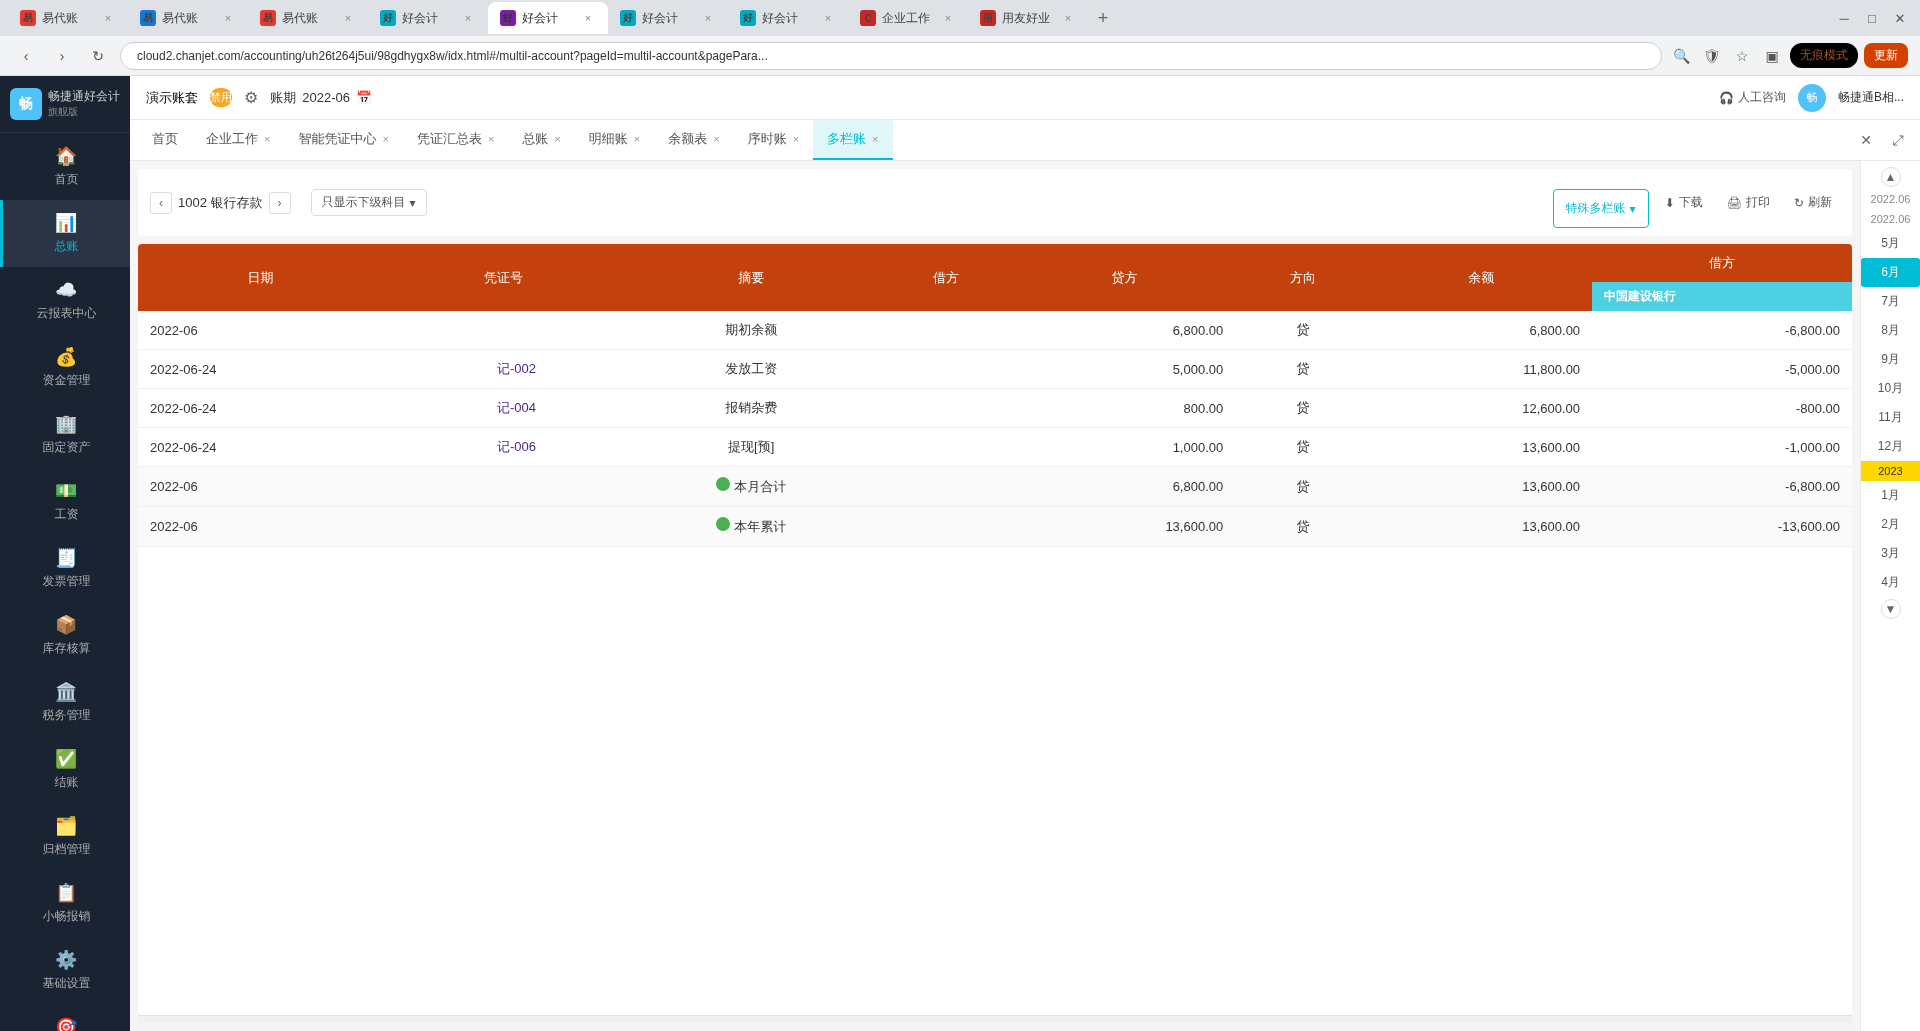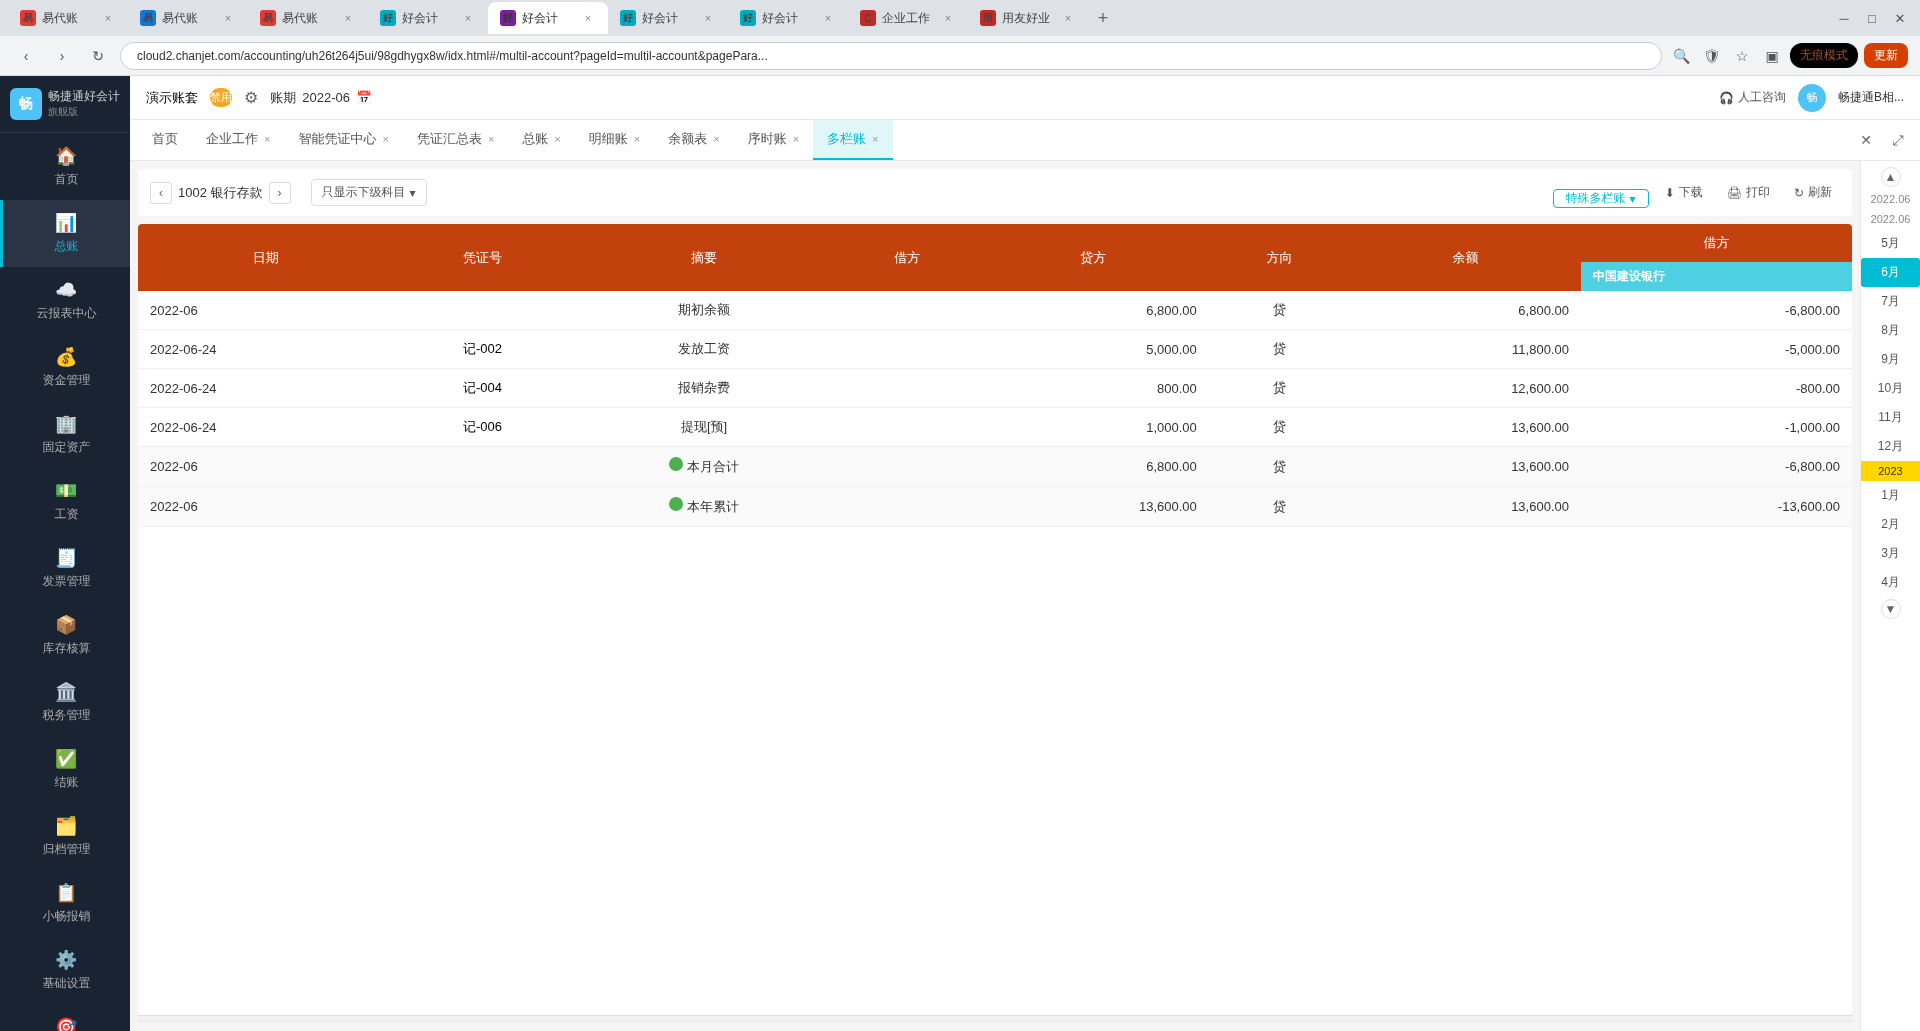--- a/index.html
+++ b/index.html
@@ -62,33 +62,33 @@
     .content-area { flex: 1; display: flex; overflow: hidden; background: #f5f5f5; }
 
     
     .ledger-area { flex: 1; display: flex; flex-direction: column; overflow: hidden; padding: 8px; }
     .ledger-toolbar { display: flex; align-items: center; gap: 8px; margin-bottom: 8px; background: #fff; padding: 8px 12px; border-radius: 4px; }
     .ledger-nav { display: flex; align-items: center; gap: 6px; }
     .nav-arrow { width: 22px; height: 22px; border: 1px solid #ddd; border-radius: 3px; display: flex; align-items: center; justify-content: center; cursor: pointer; font-size: 12px; color: #666; }
     .account-label { font-size: 13px; color: #333; font-weight: 500; }
     .filter-select { display: flex; align-items: center; gap: 4px; border: 1px solid #ddd; border-radius: 4px; padding: 4px 10px; font-size: 12px; color: #555; cursor: pointer; margin-left: 12px; }
     .toolbar-right { margin-left: auto; display: flex; gap: 8px; align-items: center; }
-    .special-btn { display: flex; align-items: center; gap: 4px; border: 1px solid #00bcd4; color: #00bcd4; border-radius: 4px; padding: 0 12px; font-size: 12px; cursor: pointer; margin-top: 12px; }
+    .special-btn { display: flex; align-items: center; gap: 4px; border: 1px solid #00bcd4; color: #00bcd4; border-radius: 4px; padding: 10px 12px; font-size: 12px; cursor: pointer; margin-top: 12px; }
     .action-btn { display: flex; align-items: center; gap: 4px; color: #555; font-size: 12px; cursor: pointer; padding: 4px 8px; }
 
     
     .ledger-table-wrap { flex: 1; overflow: auto; background: #fff; border-radius: 4px; }
     table { width: 100%; border-collapse: collapse; }
     .table-header-row th { background: #c2410c; color: #fff; padding: 10px 12px; font-size: 13px; font-weight: 500; text-align: center; border: none; white-space: nowrap; }
     .table-subheader th { background: #4dd0e1; color: #fff; padding: 6px 12px; font-size: 12px; text-align: left; border: none; }
     tr td { padding: 10px 12px; font-size: 13px; color: #333; border-bottom: 1px solid #f0f0f0; text-align: right; }
     tr td:first-child { text-align: left; }
     tr td:nth-child(2), tr td:nth-child(3) { text-align: center; }
     tr.summary-row td { background: #fafafa; color: #333; }
-    .voucher-link { color: #000000; cursor: pointer; text-decoration: none; }
+    .voucher-link { color: #4c1d95; cursor: pointer; text-decoration: none; margin-left: 26px; }
     .green-dot { width: 14px; height: 14px; background: #4CAF50; border-radius: 50%; display: inline-block; margin-right: 4px; }
     .direction-cell { text-align: center !important; }
 
     
     .right-calendar { width: 60px; background: #fff; display: flex; flex-direction: column; align-items: center; padding: 4px 0; border-left: 1px solid #e8e8e8; overflow-y: auto; }
     .cal-month { font-size: 12px; color: #555; padding: 6px 4px; cursor: pointer; width: 100%; text-align: center; }
     .cal-month.active { background: #00bcd4; color: #fff; border-radius: 3px; }
     .cal-month.year-label { background: #ffd600; color: #333; font-weight: normal; font-size: 11px; padding: 4px; }
     .cal-header { font-size: 11px; color: #888; padding: 4px; text-align: center; width: 100%; }
     .cal-arrow { width: 20px; height: 20px; border: 1px solid #ddd; border-radius: 50%; display: flex; align-items: center; justify-content: center; cursor: pointer; font-size: 12px; color: #666; margin: 2px; }

